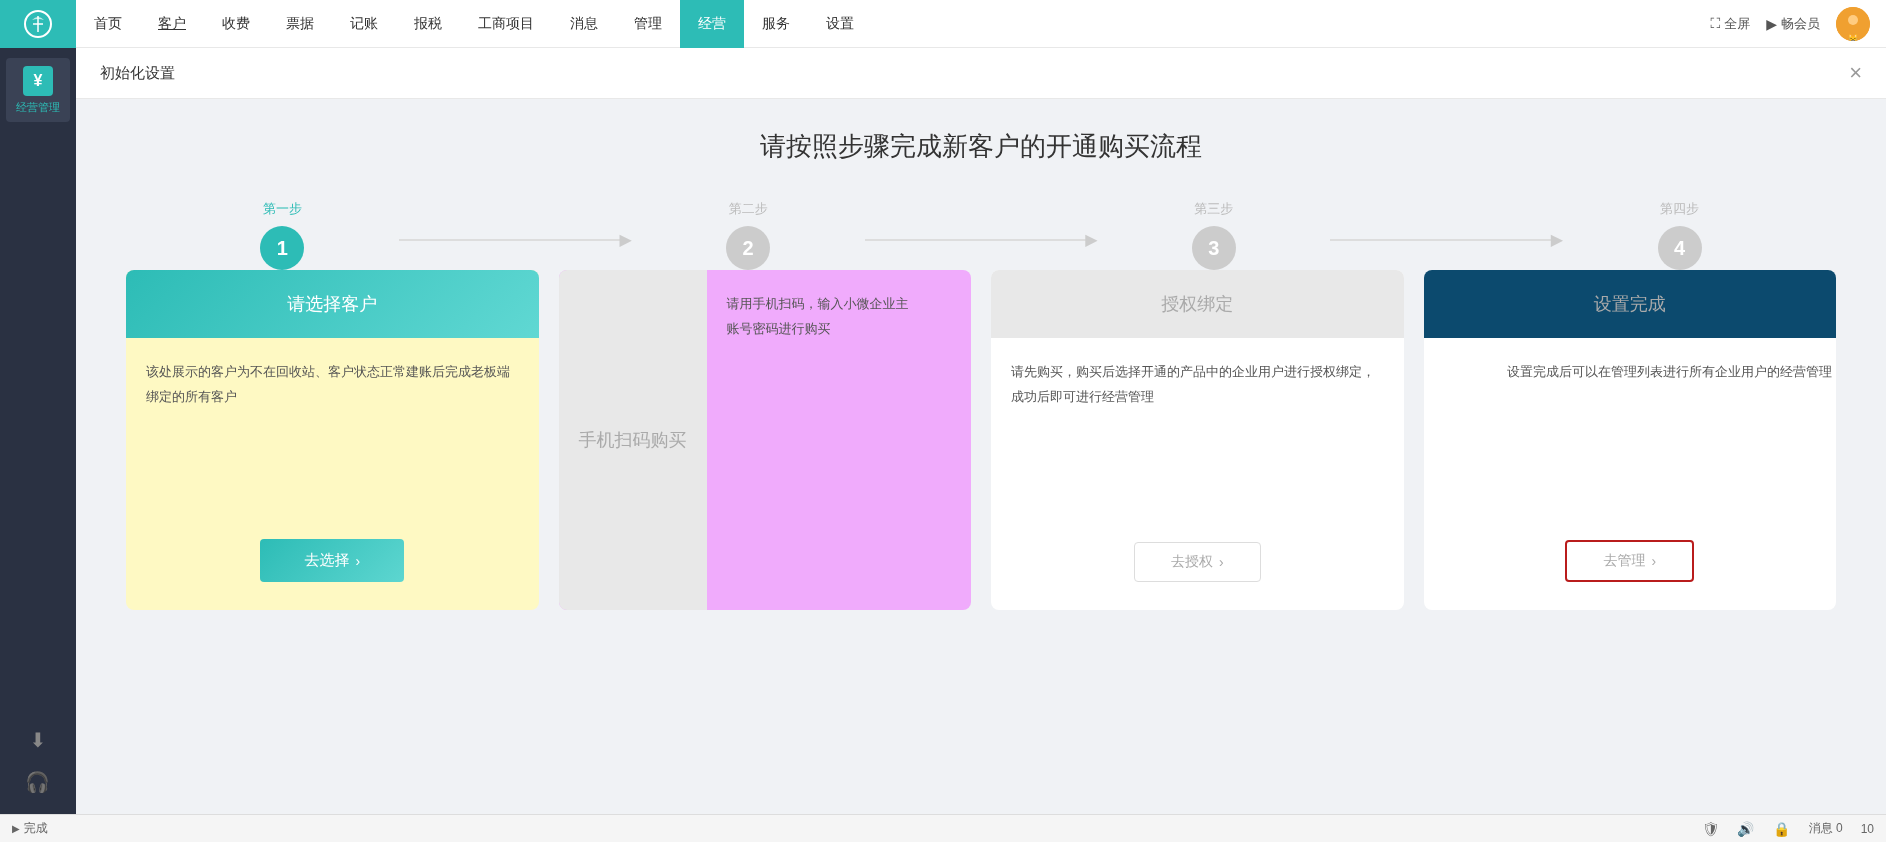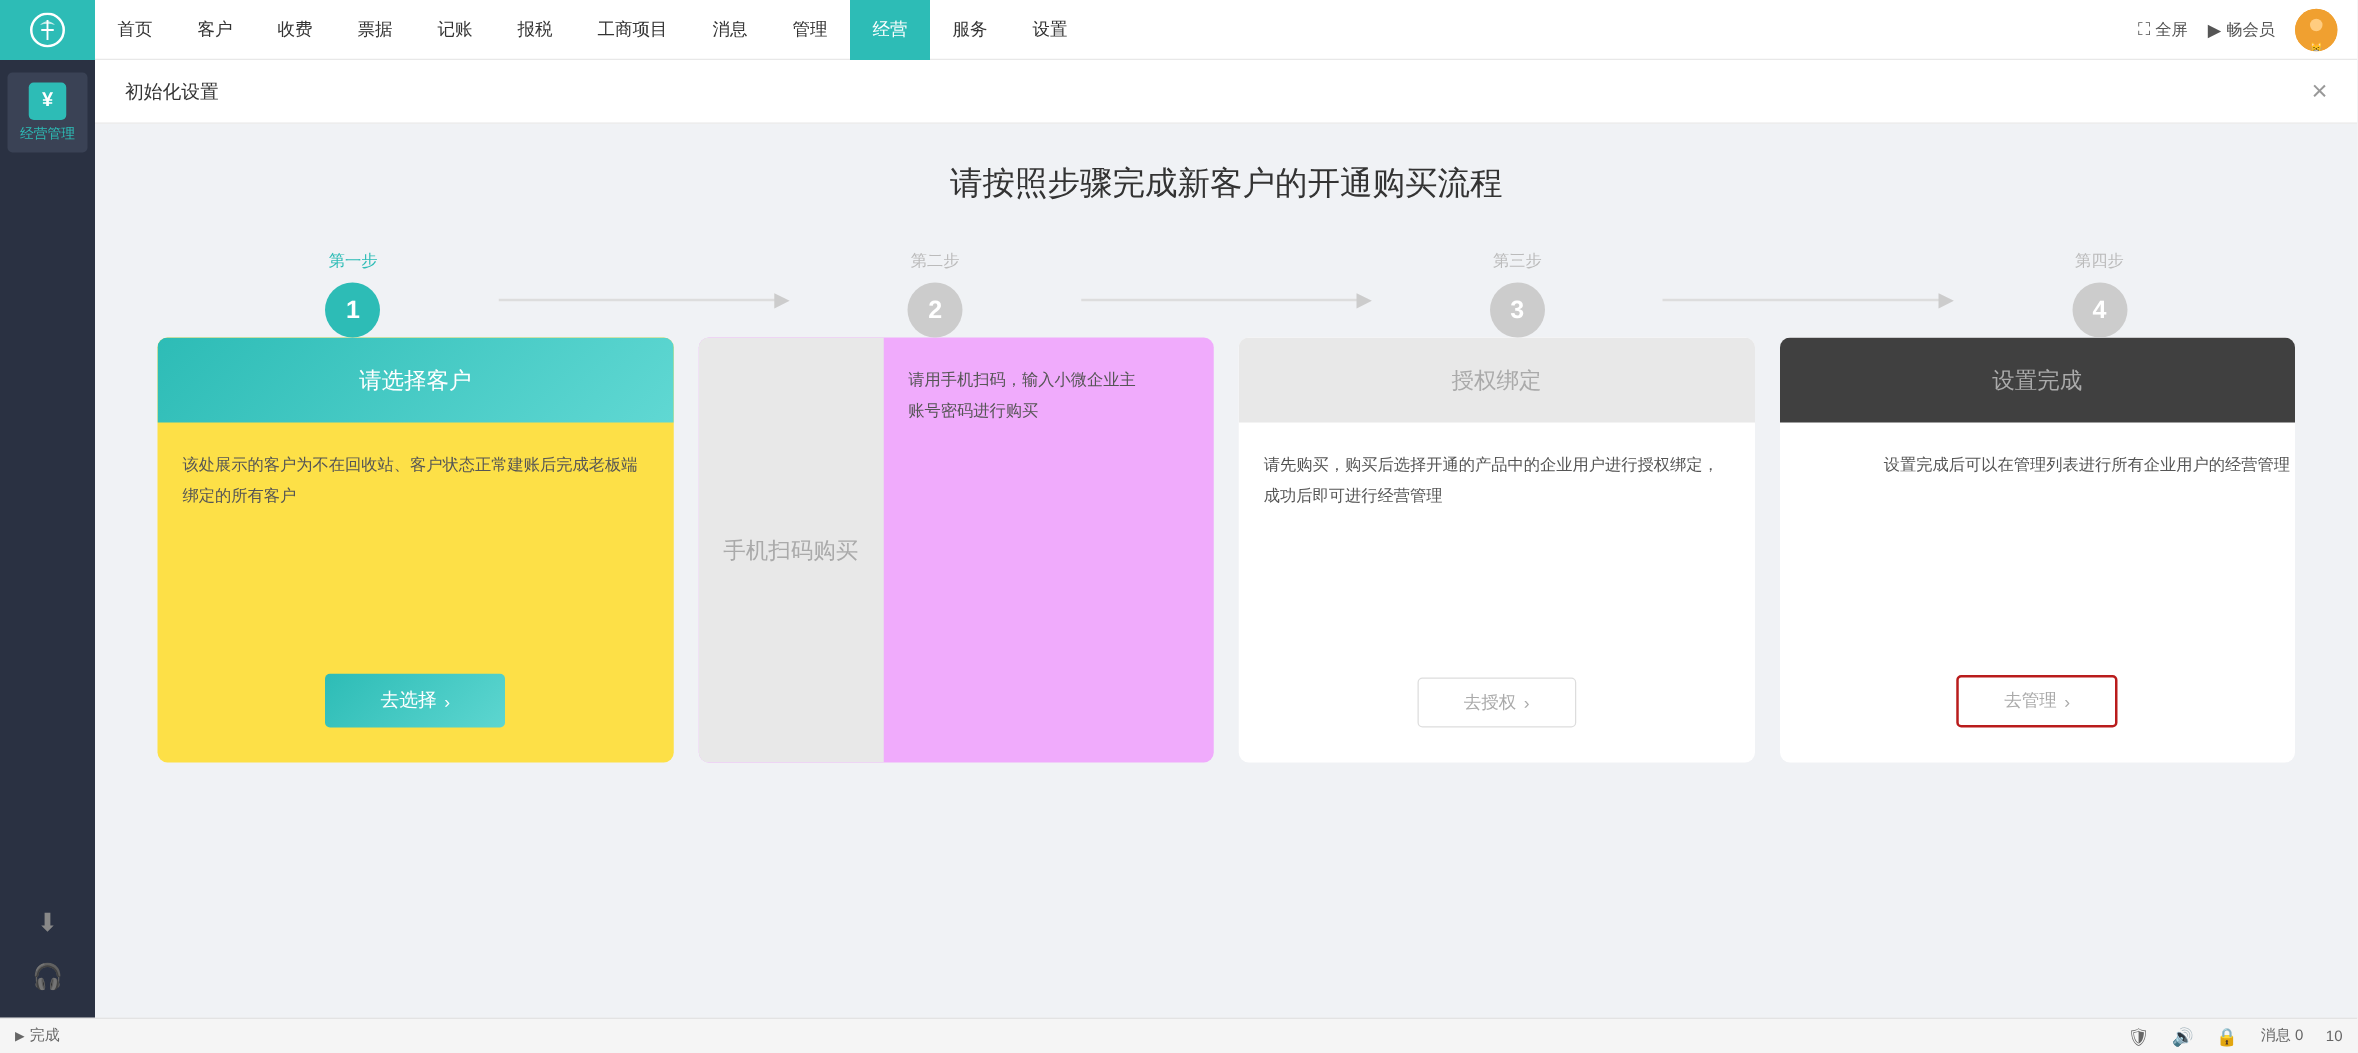--- a/index.html
+++ b/index.html
@@ -12,21 +12,21 @@
   <div style="width:76px; height:48px; background:#2dbcb6; display:flex; align-items:center; justify-content:center; flex-shrink:0;">
     <svg width="28" height="28" viewBox="0 0 28 28" fill="none">
       <ellipse cx="14" cy="14" rx="13" ry="13" stroke="white" stroke-width="2"></ellipse>
       <path d="M8 10 Q14 4 20 10 Q14 8 8 10Z" fill="white" opacity="0.7"></path>
       <path d="M14 6 L14 22" stroke="white" stroke-width="1.5"></path>
       <path d="M9 14 L19 14" stroke="white" stroke-width="1.5"></path>
     </svg>
   </div>
   <div style="display:flex; align-items:flex-start; flex:1;">
     <div style="padding:0 18px; height:48px; display:flex; align-items:center; font-size:14px; color:#333; cursor:pointer;">首页</div>
-    <div style="padding:0 18px; height:48px; display:flex; align-items:center; font-size:14px; color:#333; cursor:pointer;">客户</div>
+    <div style="padding:0 18px; height:48px; display:flex; align-items:center; font-size:14px; color:#333; cursor:pointer;text-decoration:underline;">客户</div>
     <div style="padding:0 18px; height:48px; display:flex; align-items:center; font-size:14px; color:#333; cursor:pointer;">收费</div>
     <div style="padding:0 18px; height:48px; display:flex; align-items:center; font-size:14px; color:#333; cursor:pointer;">票据</div>
     <div style="padding:0 18px; height:48px; display:flex; align-items:center; font-size:14px; color:#333; cursor:pointer;">记账</div>
     <div style="padding:0 18px; height:48px; display:flex; align-items:center; font-size:14px; color:#333; cursor:pointer;">报税</div>
     <div style="padding:0 18px; height:48px; display:flex; align-items:center; font-size:14px; color:#333; cursor:pointer;">工商项目</div>
     <div style="padding:0 18px; height:48px; display:flex; align-items:center; font-size:14px; color:#333; cursor:pointer;">消息</div>
     <div style="padding:0 18px; height:48px; display:flex; align-items:center; font-size:14px; color:#333; cursor:pointer;">管理</div>
     <div style="padding:0 18px; height:48px; display:flex; align-items:center; font-size:14px; color:#fff; background:#2dbcb6; cursor:pointer;">经营</div>
     <div style="padding:0 18px; height:48px; display:flex; align-items:center; font-size:14px; color:#333; cursor:pointer;">服务</div>
     <div style="padding:0 18px; height:48px; display:flex; align-items:center; font-size:14px; color:#333; cursor:pointer;">设置</div>
@@ -114,21 +114,21 @@
         <div style="display:flex; flex-direction:column; align-items:center; flex:1; position:relative;">
           <span style="font-size:13px; color:#bbb; margin-bottom:8px;">第四步</span>
           <div style="width:44px; height:44px; border-radius:50%; background:#ccc; display:flex; align-items:center; justify-content:center; font-size:20px; font-weight:bold; color:#fff; z-index:2; position:relative;">
             <span>4</span>
           </div>
         </div>
       </div>
 
       <div style="display:grid; grid-template-columns:repeat(4,1fr); gap:20px; margin-top:0;">
 
-        <div style="background:#fde047; border-radius:8px; overflow:hidden; display:flex; flex-direction:column; min-height:340px;">
+        <div style="background:#fef9c3; border-radius:8px; overflow:hidden; display:flex; flex-direction:column; min-height:340px;">
           <div style="padding:22px 20px; display:flex; align-items:center; justify-content:center; font-size:18px; font-weight:500; color:#fff; background:linear-gradient(135deg,#2dbcb6,#60d8d3);">
             <span>请选择客户</span>
           </div>
           <div style="padding:22px 20px; font-size:13px; color:#555; line-height:1.9; flex:1;">
             <span>该处展示的客户为不在回收站、客户状态正常建账后完成老板端绑定的所有客户</span>
           </div>
           <div style="padding:16px 20px 28px; display:flex; justify-content:center;">
             <button style="padding:12px 44px; border-radius:4px; font-size:15px; cursor:pointer; border:none; background:linear-gradient(135deg,#2dbcb6,#5dd6d0); color:#fff; display:flex; align-items:center; gap:6px;">
               <span>去选择</span>
               <span style="font-size:14px;">›</span>
@@ -156,21 +156,21 @@
           </div>
           <div style="padding:16px 20px 28px; display:flex; justify-content:center;">
             <button style="padding:10px 36px; border-radius:4px; font-size:14px; cursor:pointer; background:#fff; color:#aaa; border:1px solid #ddd; display:flex; align-items:center; gap:6px;">
               <span>去授权</span>
               <span style="font-size:14px;">›</span>
             </button>
           </div>
         </div>
 
         <div style="background:#fff; border-radius:8px; overflow:hidden; display:flex; flex-direction:column; min-height:340px;">
-          <div style="padding:22px 20px; display:flex; align-items:center; justify-content:center; font-size:18px; font-weight:500; color:#aaa; background:#404040;">
+          <div style="padding:22px 20px; display:flex; align-items:center; justify-content:center; font-size:18px; font-weight:500; color:#aaa; background:#0c4a6e;">
             <span>设置完成</span>
           </div>
           <div style="padding:22px 4px; font-size:13px; color:#555; line-height:1.9; flex:1;text-align:right;">
             <span>设置完成后可以在管理列表进行所有企业用户的经营管理</span>
           </div>
           <div style="padding:16px 20px 28px; display:flex; justify-content:center;">
             <button style="padding:10px 36px; border-radius:4px; font-size:14px; cursor:pointer; background:#fff; color:#aaa; border:2px solid #b91c1c; display:flex; align-items:center; gap:6px;">
               <span>去管理</span>
               <span style="font-size:14px;">›</span>
             </button>

